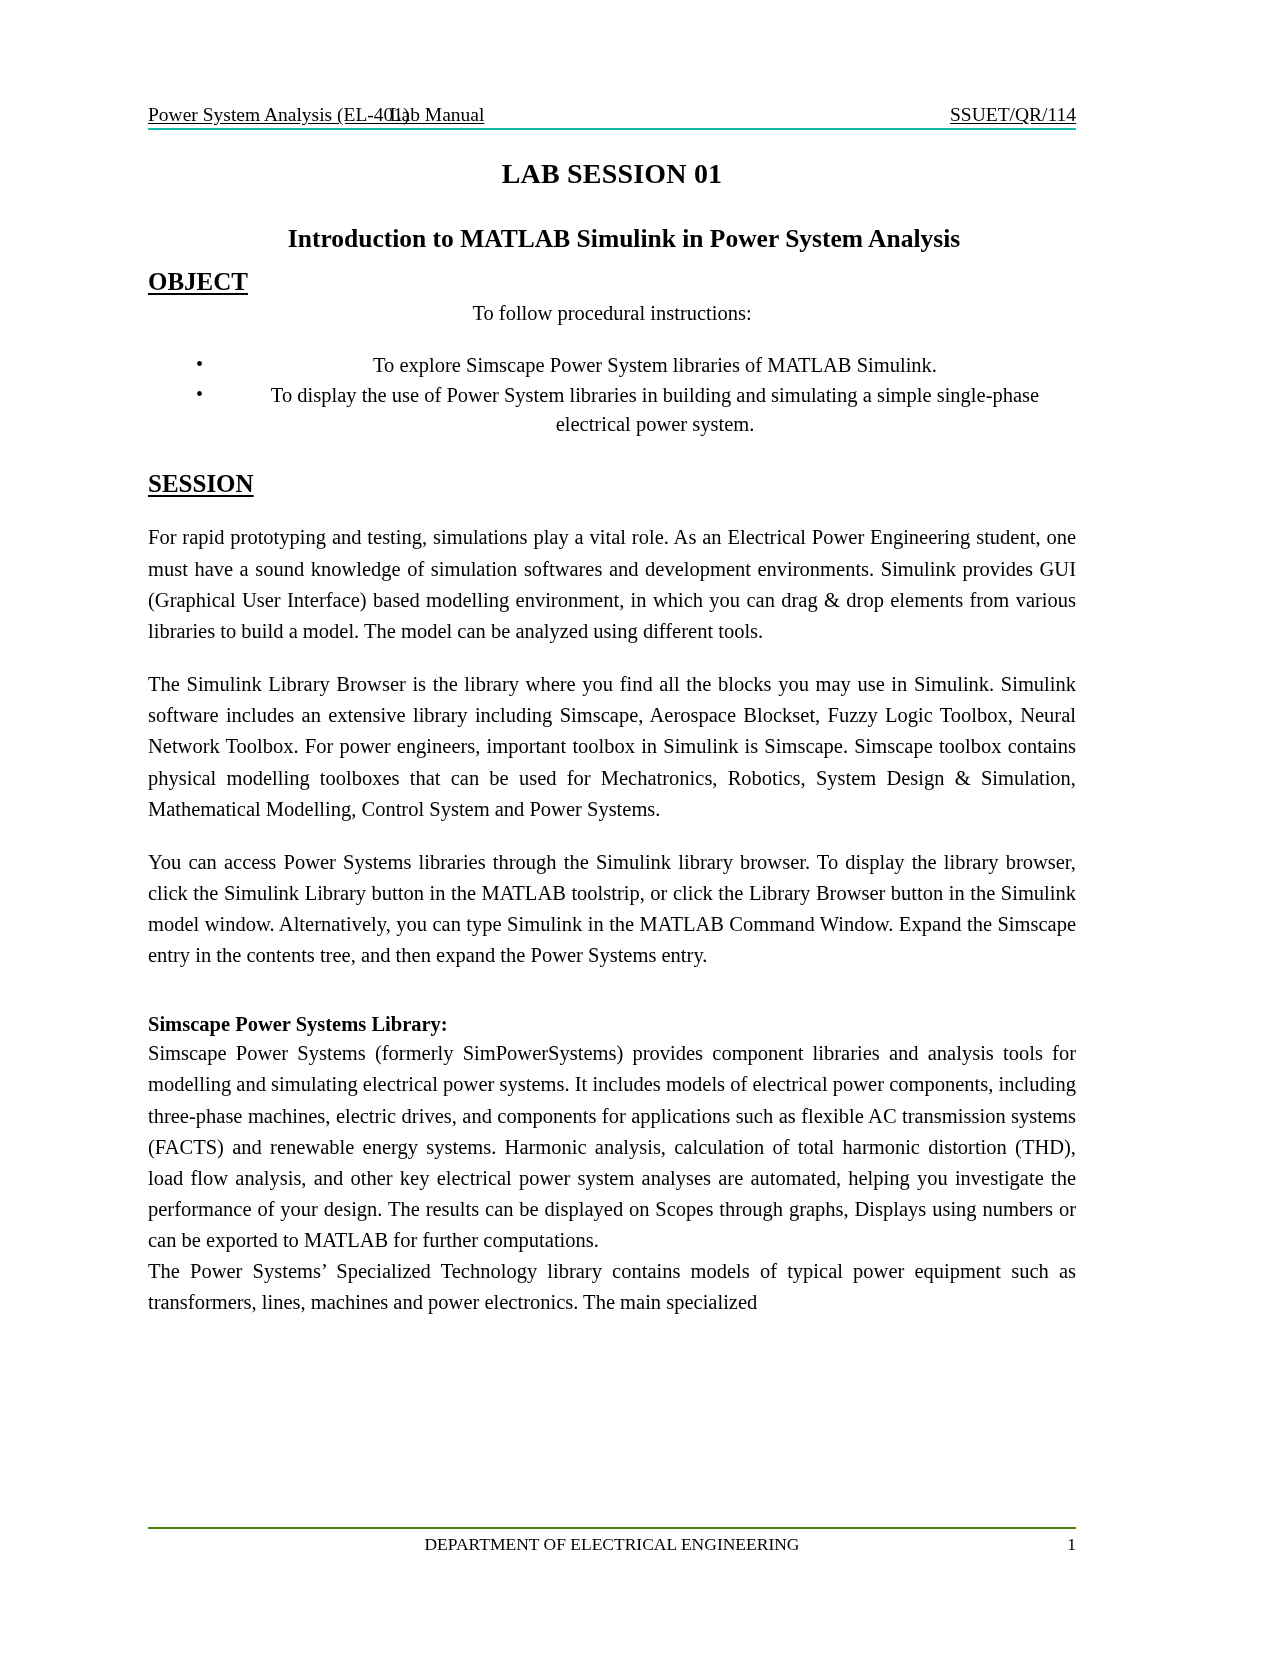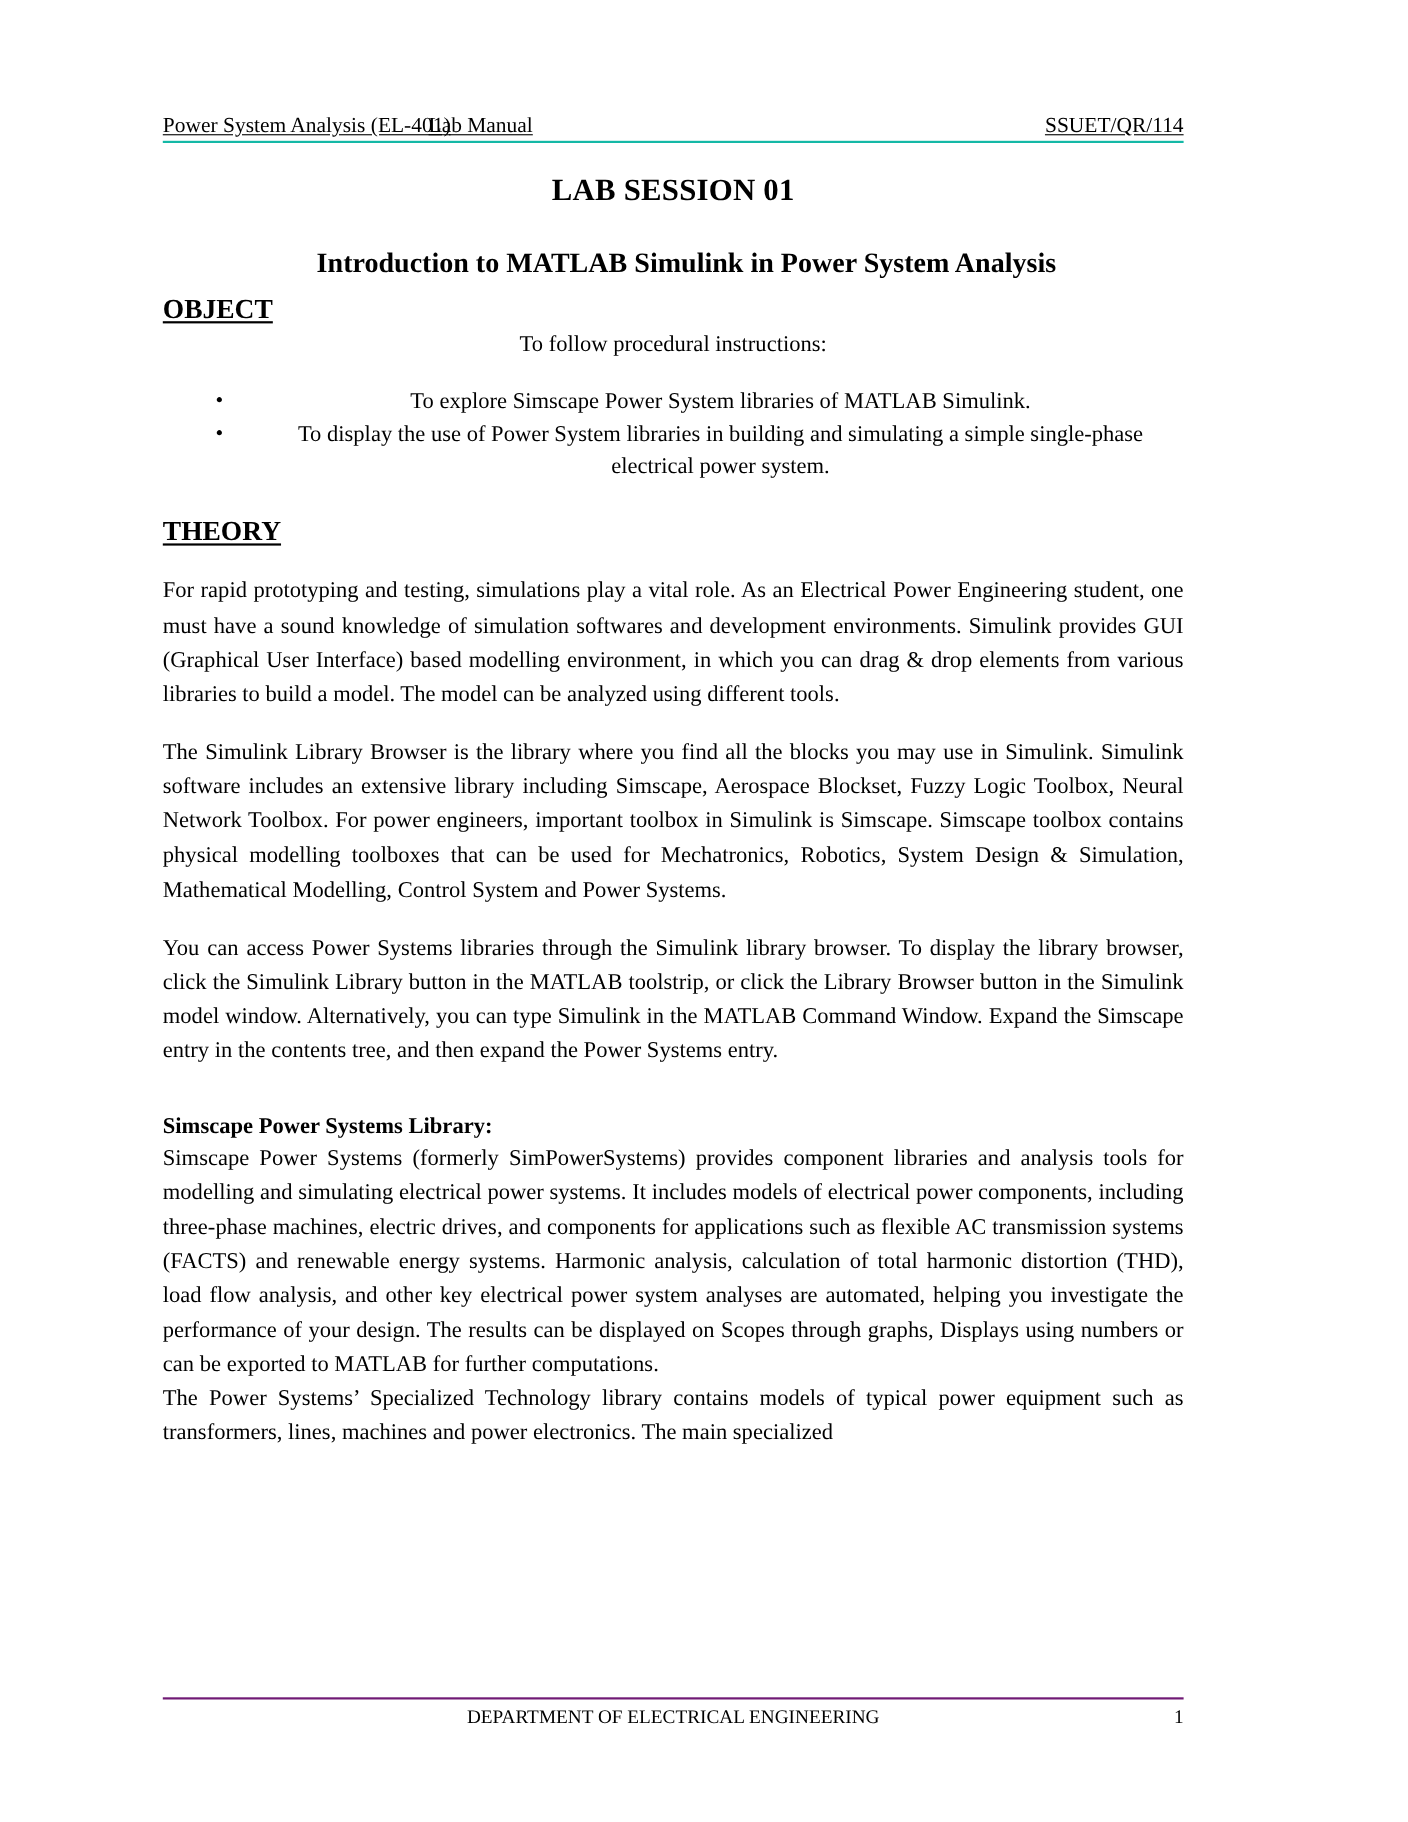--- a/index.html
+++ b/index.html
@@ -139,23 +139,23 @@
     font-weight: bold;
     margin: 0;
     padding: 0;
     line-height: 1.4;
   }
 
   
   .doc-footer {
     position: absolute;
     left: 148px;
-    bottom: 84px;
-    width: 928px;
-    border-top: 2px solid #701a75;
+    bottom: 100px;
+    width: 928px;
+    border-top: 2px solid #4d7c0f;
     padding-top: 4px;
   }
   .doc-footer .f-line {
     text-align: center;
     font-size: 17.5px;
     line-height: 1.32;
     position: relative;
   }
   .doc-footer .page-num {
     position: absolute;
@@ -186,21 +186,21 @@
 
     <div class="gap-md"></div>
 
     <ul class="bullets">
       <li>To explore Simscape Power System libraries of MATLAB Simulink.</li>
       <li>To display the use of Power System libraries in building and simulating a simple single-phase electrical power system.</li>
     </ul>
 
     <div class="gap-lg"></div>
 
-    <h2 class="section-heading"><span class="u">THEORY</span></h2>
+    <h2 class="section-heading"><span class="u">SESSION</span></h2>
 
     <div class="gap-md"></div>
 
     <p class="para">For rapid prototyping and testing, simulations play a vital role. As an Electrical Power Engineering student, one must have a sound knowledge of simulation softwares and development environments. Simulink provides GUI (Graphical User Interface) based modelling environment, in which you can drag &amp; drop elements from various libraries to build a model. The model can be analyzed using different tools.</p>
 
     <div class="gap-md"></div>
 
     <p class="para">The Simulink Library Browser is the library where you find all the blocks you may use in Simulink. Simulink software includes an extensive library including Simscape, Aerospace Blockset, Fuzzy Logic Toolbox, Neural Network Toolbox. For power engineers, important toolbox in Simulink is Simscape. Simscape toolbox contains physical modelling toolboxes that can be used for Mechatronics, Robotics, System Design &amp; Simulation, Mathematical Modelling, Control System and Power Systems.</p>
 
     <div class="gap-md"></div>

